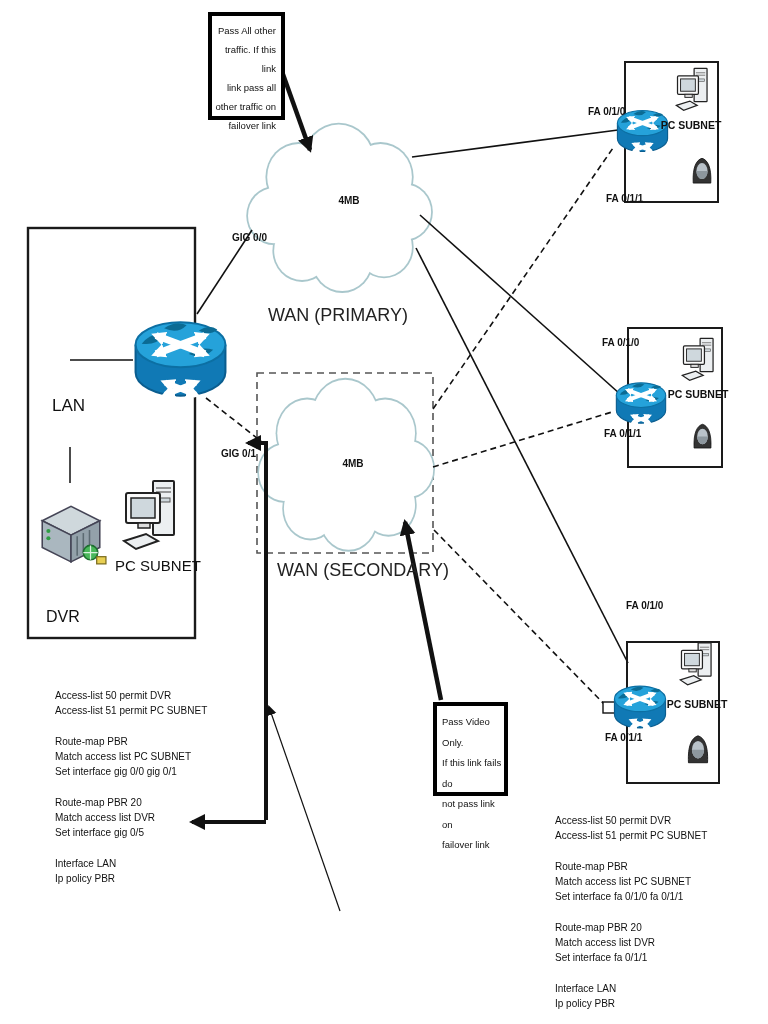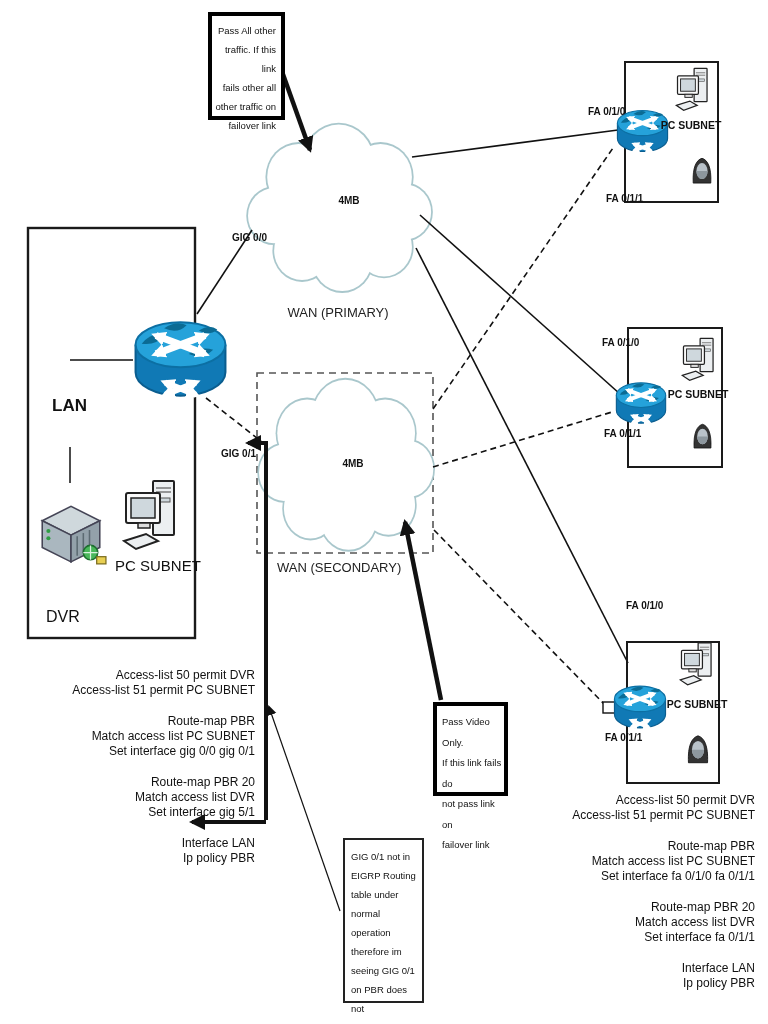--- a/index.html
+++ b/index.html
@@ -3,36 +3,36 @@
 <meta charset="utf-8">
 <style>
   html,body { margin:0; padding:0; background:#fff; }
   .canvas { position:relative; width:768px; height:1024px; background:#ffffff;
             font-family:"Liberation Sans", sans-serif; overflow:hidden; }
   .layer { position:absolute; left:0; top:0; }
 
   .lbl { position:absolute; color:#111; white-space:nowrap; }
   .if  { font-size:10px; font-weight:700;margin-left:22px; }
   .bw  { font-size:10px; font-weight:600; width:40px; text-align:center; }
-  .wan { font-size:13px; color:#222; }
+  .wan { font-size:18px; color:#222; }
   .lan { font-size:17px; }
   .dvr { font-size:16px;margin-top:36px; }
   .pcl { font-size:15px; }
   .pcs { font-size:10.5px; font-weight:600; width:62px; text-align:center; }
 
   .callout { position:absolute; box-sizing:border-box; background:#fff; color:#111;
              border:4px solid #000; font-size:9.5px; }
   #callout-top   { left:208px; top:12px;  width:77px;  height:108px; padding:5px 5px 0 2px; text-align:right; }
   #callout-top .cl { line-height:19px; }
   #callout-video { left:433px; top:702px; width:75px;  height:94px;  padding:6px 0 8px 5px; }
   #callout-video .cl { line-height:20.5px; }
   #callout-gig   { left:343px; top:838px; width:81px;  height:165px; border-width:2px; border-color:#222; padding:7px 0 0 6px; }
   #callout-gig .cl { line-height:19px; }
 
-  .cfg { position:absolute; width:200px; text-align:right; font-size:12px; color:#111; }
+  .cfg { position:absolute; width:200px; text-align:left; font-size:10px; color:#111;margin-top:20px; }
   .cfg .grp { margin-bottom:16px; }
   .cfg .ln  { line-height:15px; }
 </style>
 </head>
 <body>
 
 <div class="canvas">
 
   <svg class="layer" width="768" height="1024" viewBox="0 0 768 1024">
     <defs>
@@ -164,51 +164,41 @@
     <use href="#icon-pc" x="679" y="640" width="37" height="49"></use>
     <use href="#icon-cam" x="690" y="153" width="24" height="33"></use>
     <use href="#icon-cam" x="691" y="419" width="23" height="32"></use>
     <use href="#icon-cam" x="685" y="729" width="26" height="38"></use>
     <use href="#icon-dvr" x="34" y="494" width="74" height="74"></use>
   </svg>
 
   <div class="callout" id="callout-top">
     <div class="cl">Pass All other</div>
     <div class="cl">traffic. If this link</div>
-    <div class="cl">fails other all</div>
+    <div class="cl">link pass all</div>
     <div class="cl">other traffic on</div>
     <div class="cl">failover link</div>
   </div>
 
   <div class="callout" id="callout-video">
     <div class="cl">Pass Video Only.</div>
     <div class="cl">If this link fails do</div>
     <div class="cl">not pass link on</div>
     <div class="cl">failover link</div>
   </div>
 
-  <div class="callout" id="callout-gig">
-    <div class="cl">GIG 0/1 not in</div>
-    <div class="cl">EIGRP Routing</div>
-    <div class="cl">table under</div>
-    <div class="cl">normal operation</div>
-    <div class="cl">therefore im</div>
-    <div class="cl">seeing GIG 0/1</div>
-    <div class="cl">on PBR does not</div>
-    <div class="cl">apply.</div>
-  </div>
 
   <div class="lbl bw" style="left:329px; top:195px;">4MB</div>
   <div class="lbl wan" style="left:268px; top:305px; width:140px; text-align:center;">WAN (PRIMARY)</div>
   <div class="lbl bw" style="left:333px; top:458px;">4MB</div>
   <div class="lbl wan" style="left:277px; top:560px; width:140px; ">WAN (SECONDARY)</div>
 
   <div class="lbl if" style="left:210px; top:232px;">GIG 0/0</div>
   <div class="lbl if" style="left:199px; top:448px;">GIG 0/1</div>
-  <div class="lbl lan" style="left:52px; top:396px;font-weight:bold;">LAN</div>
+  <div class="lbl lan" style="left:52px; top:396px;">LAN</div>
   <div class="lbl dvr" style="left:46px; top:572px;">DVR</div>
   <div class="lbl pcl" style="left:115px; top:557px;">PC SUBNET</div>
 
   <div class="lbl if" style="left:566px; top:106px;">FA 0/1/0</div>
   <div class="lbl if" style="left:584px; top:193px;">FA 0/1/1</div>
   <div class="lbl pcs" style="left:660px; top:119px;">PC SUBNET</div>
 
   <div class="lbl if" style="left:580px; top:337px;">FA 0/1/0</div>
   <div class="lbl if" style="left:582px; top:428px;">FA 0/1/1</div>
   <div class="lbl pcs" style="left:667px; top:388px;">PC SUBNET</div>
@@ -223,21 +213,21 @@
       <div class="ln">Access-list 51 permit PC SUBNET</div>
     </div>
     <div class="grp">
       <div class="ln">Route-map PBR</div>
       <div class="ln">Match access list PC SUBNET</div>
       <div class="ln">Set interface gig 0/0 gig 0/1</div>
     </div>
     <div class="grp">
       <div class="ln">Route-map PBR 20</div>
       <div class="ln">Match access list DVR</div>
-      <div class="ln">Set interface gig 5/1</div>
+      <div class="ln">Set interface gig 0/5</div>
     </div>
     <div class="grp">
       <div class="ln">Interface LAN</div>
       <div class="ln">Ip policy PBR</div>
     </div>
   </div>
 
   <div class="cfg" style="left:555px; top:793px;">
     <div class="grp">
       <div class="ln">Access-list 50 permit DVR</div>

